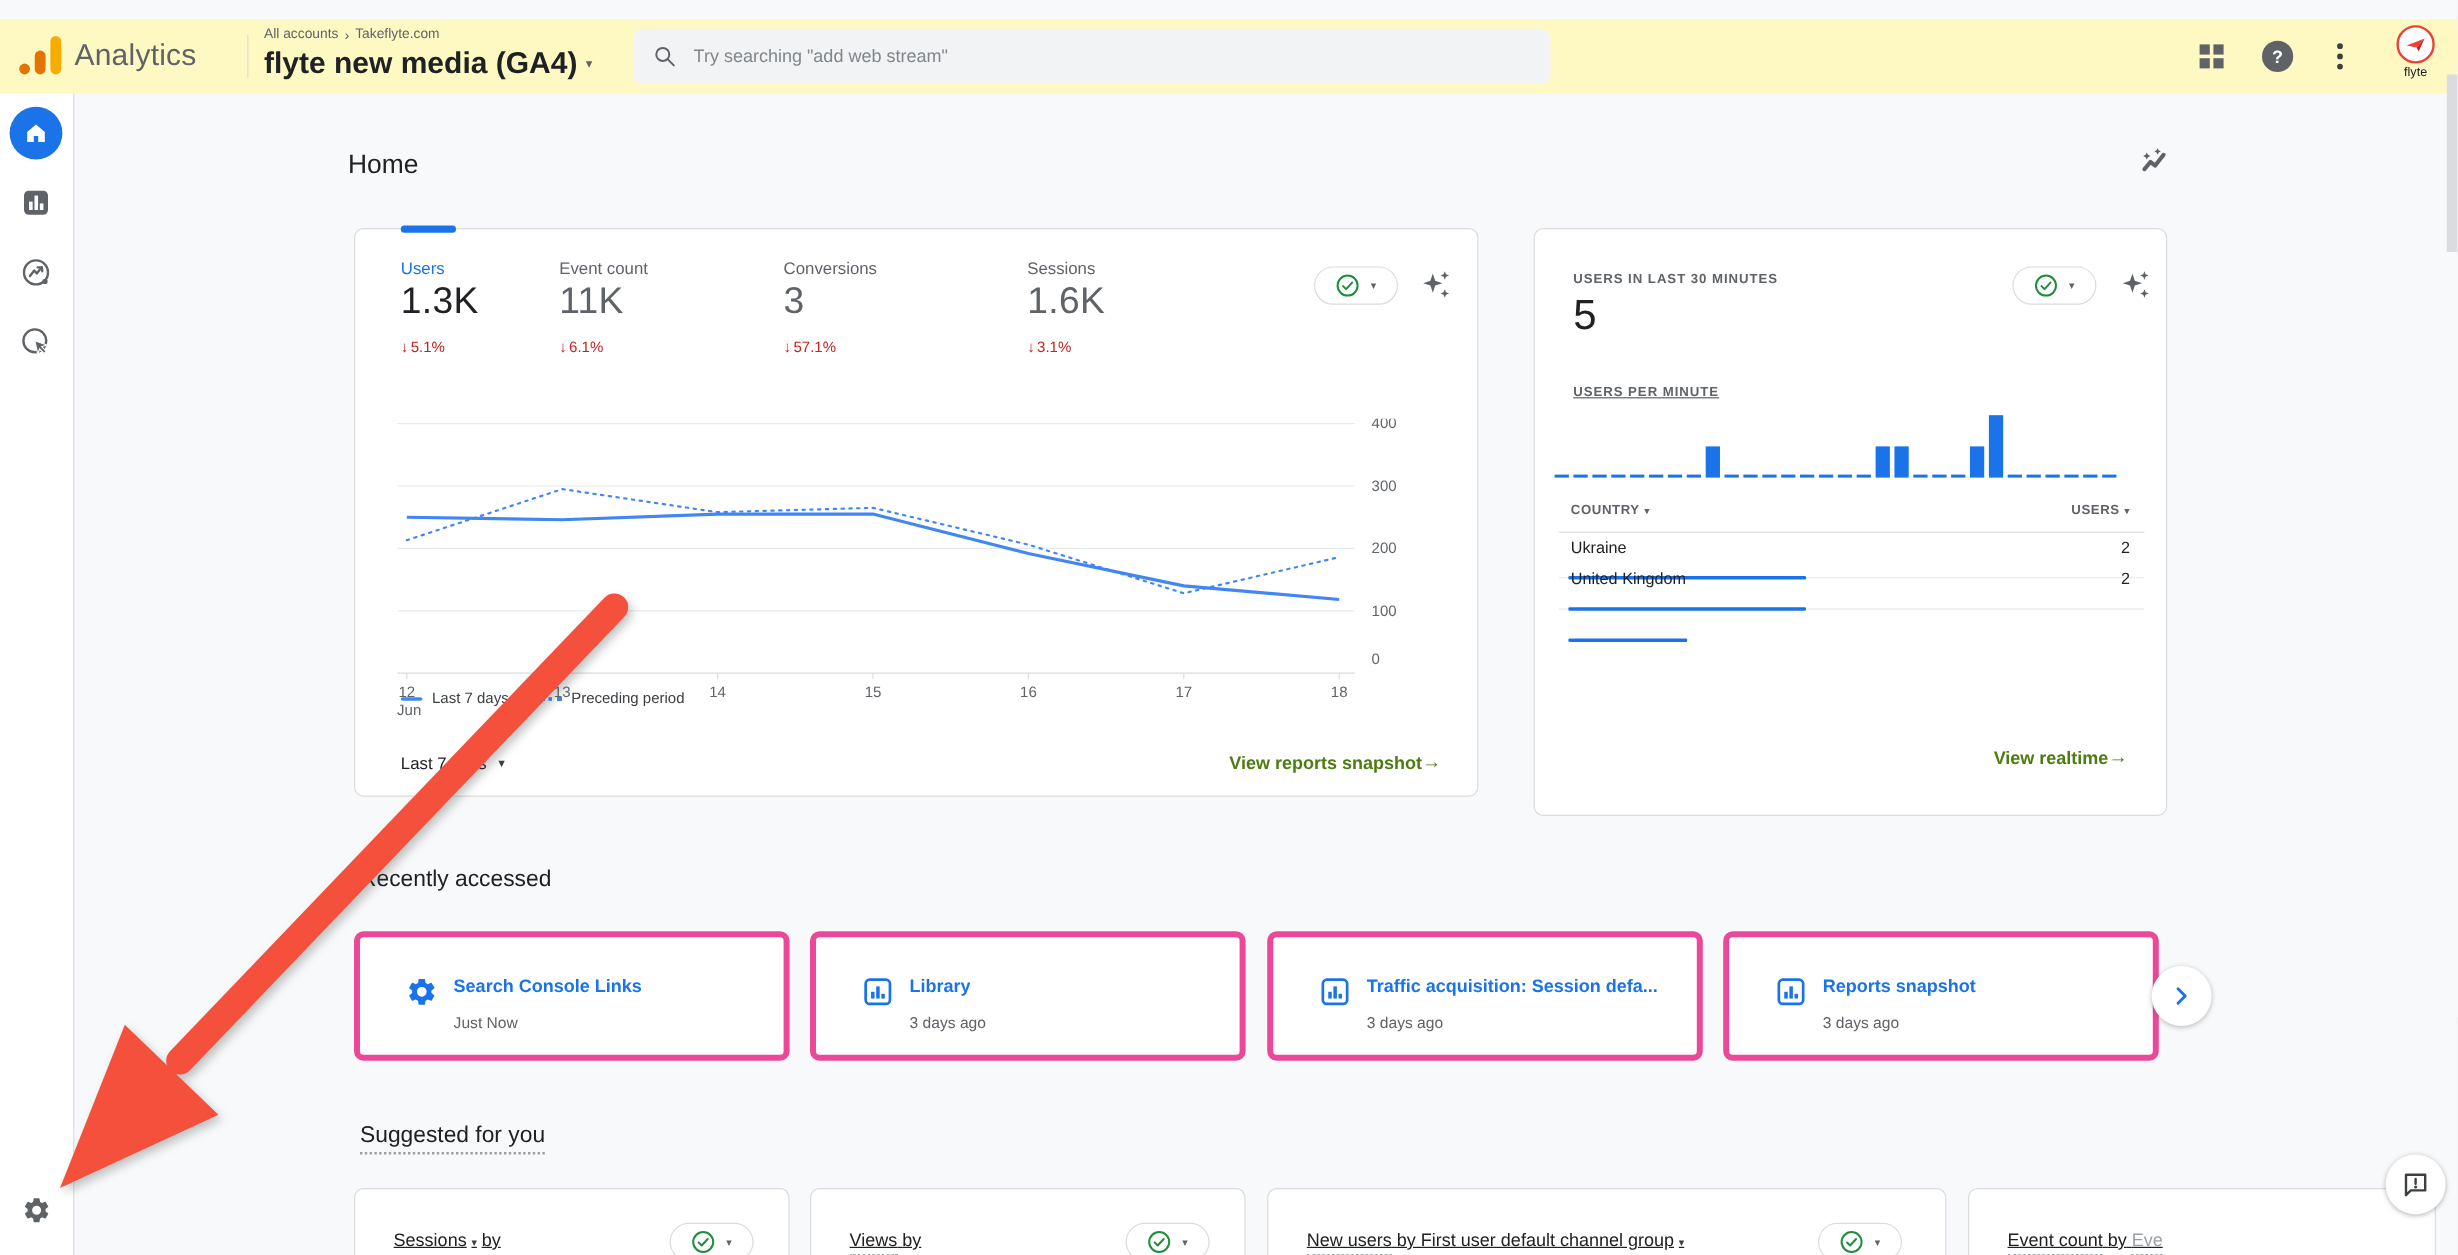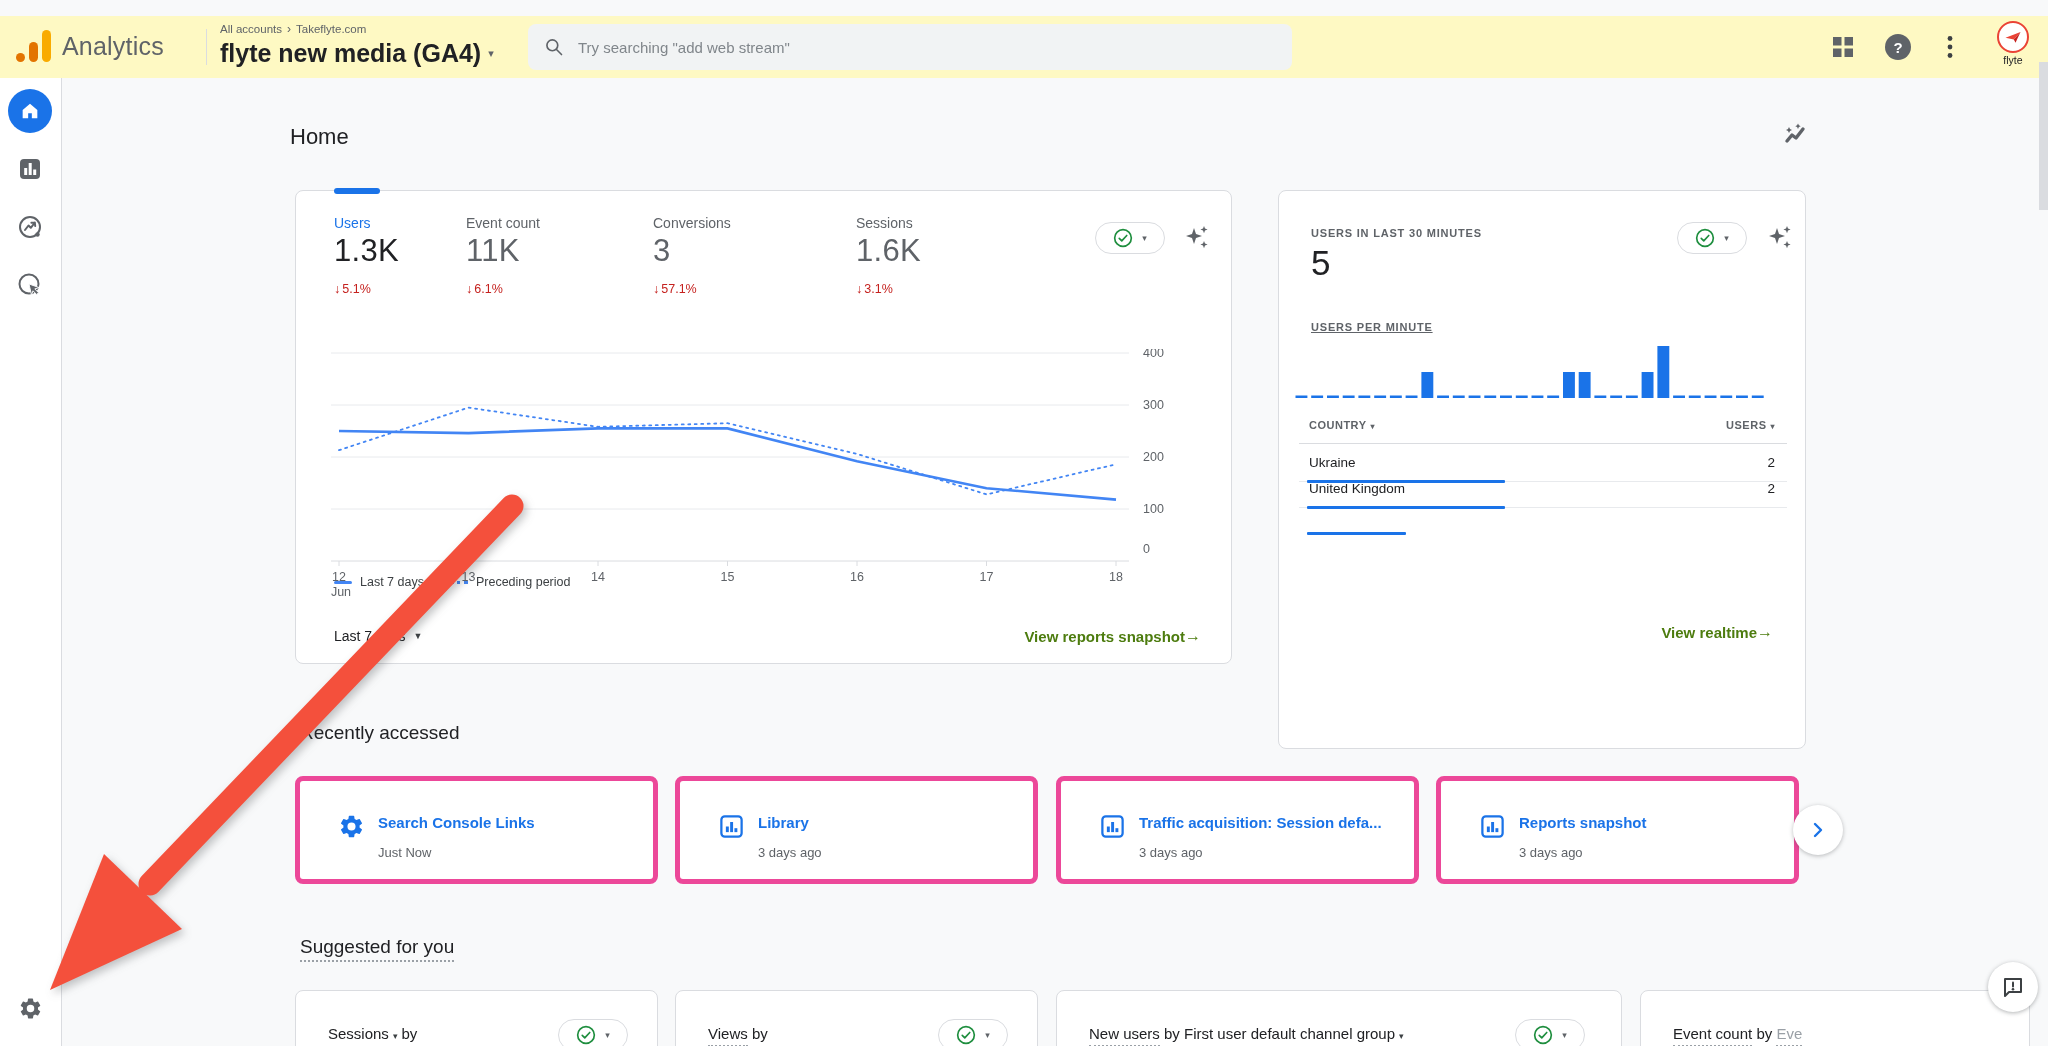--- a/index.html
+++ b/index.html
@@ -37,21 +37,21 @@
   .nav-explore { top:143px; }
   .nav-ads { top:201px; }
   .nav-admin { top:924px; }
 
   
   .page-title { position:absolute; left:290px; top:124px; font-size:22px; color:#202124; }
   .insights-ic { position:absolute; left:1780px; top:120px; cursor:pointer; }
 
   .card { position:absolute; background:#fff; border:1px solid #dadce0; border-radius:8px; }
   #overview-card { left:295px; top:190px; width:937px; height:474px; }
-  #realtime-card { left:1278px; top:190px; width:528px; height:559px; }
+  #realtime-card { left:1278px; top:190px; width:528px; height:490px; }
 
   .tab-indicator { position:absolute; left:38px; top:-3px; width:46px; height:6px; border-radius:3px; background:#1a73e8; }
   .metric { position:absolute; top:24px; }
   .metric-label { font-size:14px; color:#5f6368; }
   .metric-label.sel { color:#1a73e8; }
   .metric-value { font-size:31px; color:#5f6368; margin-top:2px; letter-spacing:.3px; }
   .metric-value.sel { color:#202124; }
   .metric-delta { font-size:12.5px; color:#c5221f; margin-top:13px; }
   .metric-delta.down::before { content:"\2193"; margin-right:2px; }
 
@@ -70,36 +70,36 @@
   .date-picker .dp-caret { font-size:9px; color:#3c4043; }
   .card-link { font-size:15px; color:#4d7c0f; font-weight:bold; display:flex; align-items:center; cursor:pointer; }
   .card-link .arrow { font-size:16px; }
 
   .rt-kicker { position:absolute; left:32px; font-size:11px; letter-spacing:.8px; color:#5f6368; font-weight:bold; }
   .rt-value { position:absolute; left:32px; top:52px; font-size:35px; color:#202124; }
   #minute-svg { position:absolute; left:15px; top:153px; }
   .rt-table-head { position:absolute; left:30px; right:30px; top:228px; display:flex; justify-content:space-between; font-size:11px; letter-spacing:.5px; color:#5f6368; font-weight:bold; }
   .col-caret { font-size:8px; color:#5f6368; margin-left:4px; }
   .rt-head-rule { position:absolute; left:20px; right:18px; top:252px; height:1px; background:#dadce0; }
-  .rt-row { position:absolute; left:30px; right:30px; height:26px; display:flex; justify-content:space-between; align-items:center; font-size:13.5px; color:#202124; }
+  .rt-row { position:absolute; left:30px; right:30px; height:26px; display:flex; justify-content:space-between; font-size:13.5px; color:#202124; }
   .rt-row-rule { position:absolute; left:20px; right:18px; height:1px; background:#e8eaed; }
   .country-bar { position:absolute; left:28px; height:3px; background:#1a73e8; border-radius:1px; }
   .rt-link { position:absolute; right:32px; top:432px; }
 
   .section-title { position:absolute; font-size:19px; color:#202124; }
   .dotted-u { border-bottom:2px dotted #9aa0a6; padding-bottom:3px; }
 
   .mini-card { position:absolute; top:776px; width:363px; height:108px; background:#fff; border:5px solid #ec4899; border-radius:8px; }
   .mini-ic { position:absolute; left:38px; top:32px; }
   .mini-title { position:absolute; left:78px; top:33px; font-size:15px; font-weight:bold; color:#1a73e8; white-space:nowrap; cursor:pointer; }
   .mini-time { position:absolute; left:78px; top:64px; font-size:13px; color:#5f6368; }
   .carousel-btn { position:absolute; left:1793px; top:805px; width:50px; height:50px; border-radius:50%; background:#fff; box-shadow:0 1px 4px rgba(60,64,67,.35); display:flex; align-items:center; justify-content:center; cursor:pointer; z-index:5; }
 
   .sug-card { position:absolute; top:990px; height:130px; background:#fff; border:1px solid #dadce0; border-radius:8px; }
-  .sug-title { position:absolute; left:32px; top:34px; font-size:15px; color:#202124; white-space:nowrap; }
+  .sug-title { position:absolute; left:32px; top:34px; font-size:15px; color:#202124; white-space:nowrap;text-decoration:underline; }
   .sug-title .muted { color:#9aa0a6; }
   .sug-title .sm-caret { font-size:9px; color:#3c4043; margin:0 4px; }
   .sug-pill { top:28px; }
 
   .fab { position:absolute; left:1988px; top:962px; width:50px; height:50px; border-radius:50%; background:#fff; box-shadow:0 1px 4px rgba(60,64,67,.4); display:flex; align-items:center; justify-content:center; cursor:pointer; z-index:20; }
 
   .annotation-arrow { position:absolute; left:0; top:0; z-index:40; pointer-events:none; filter:drop-shadow(3px 4px 4px rgba(60,64,67,.3)); }
   .scroll-thumb { position:absolute; right:0; top:62px; width:9px; height:148px; background:#dadce0; z-index:30; }
 </style>
 </head>

